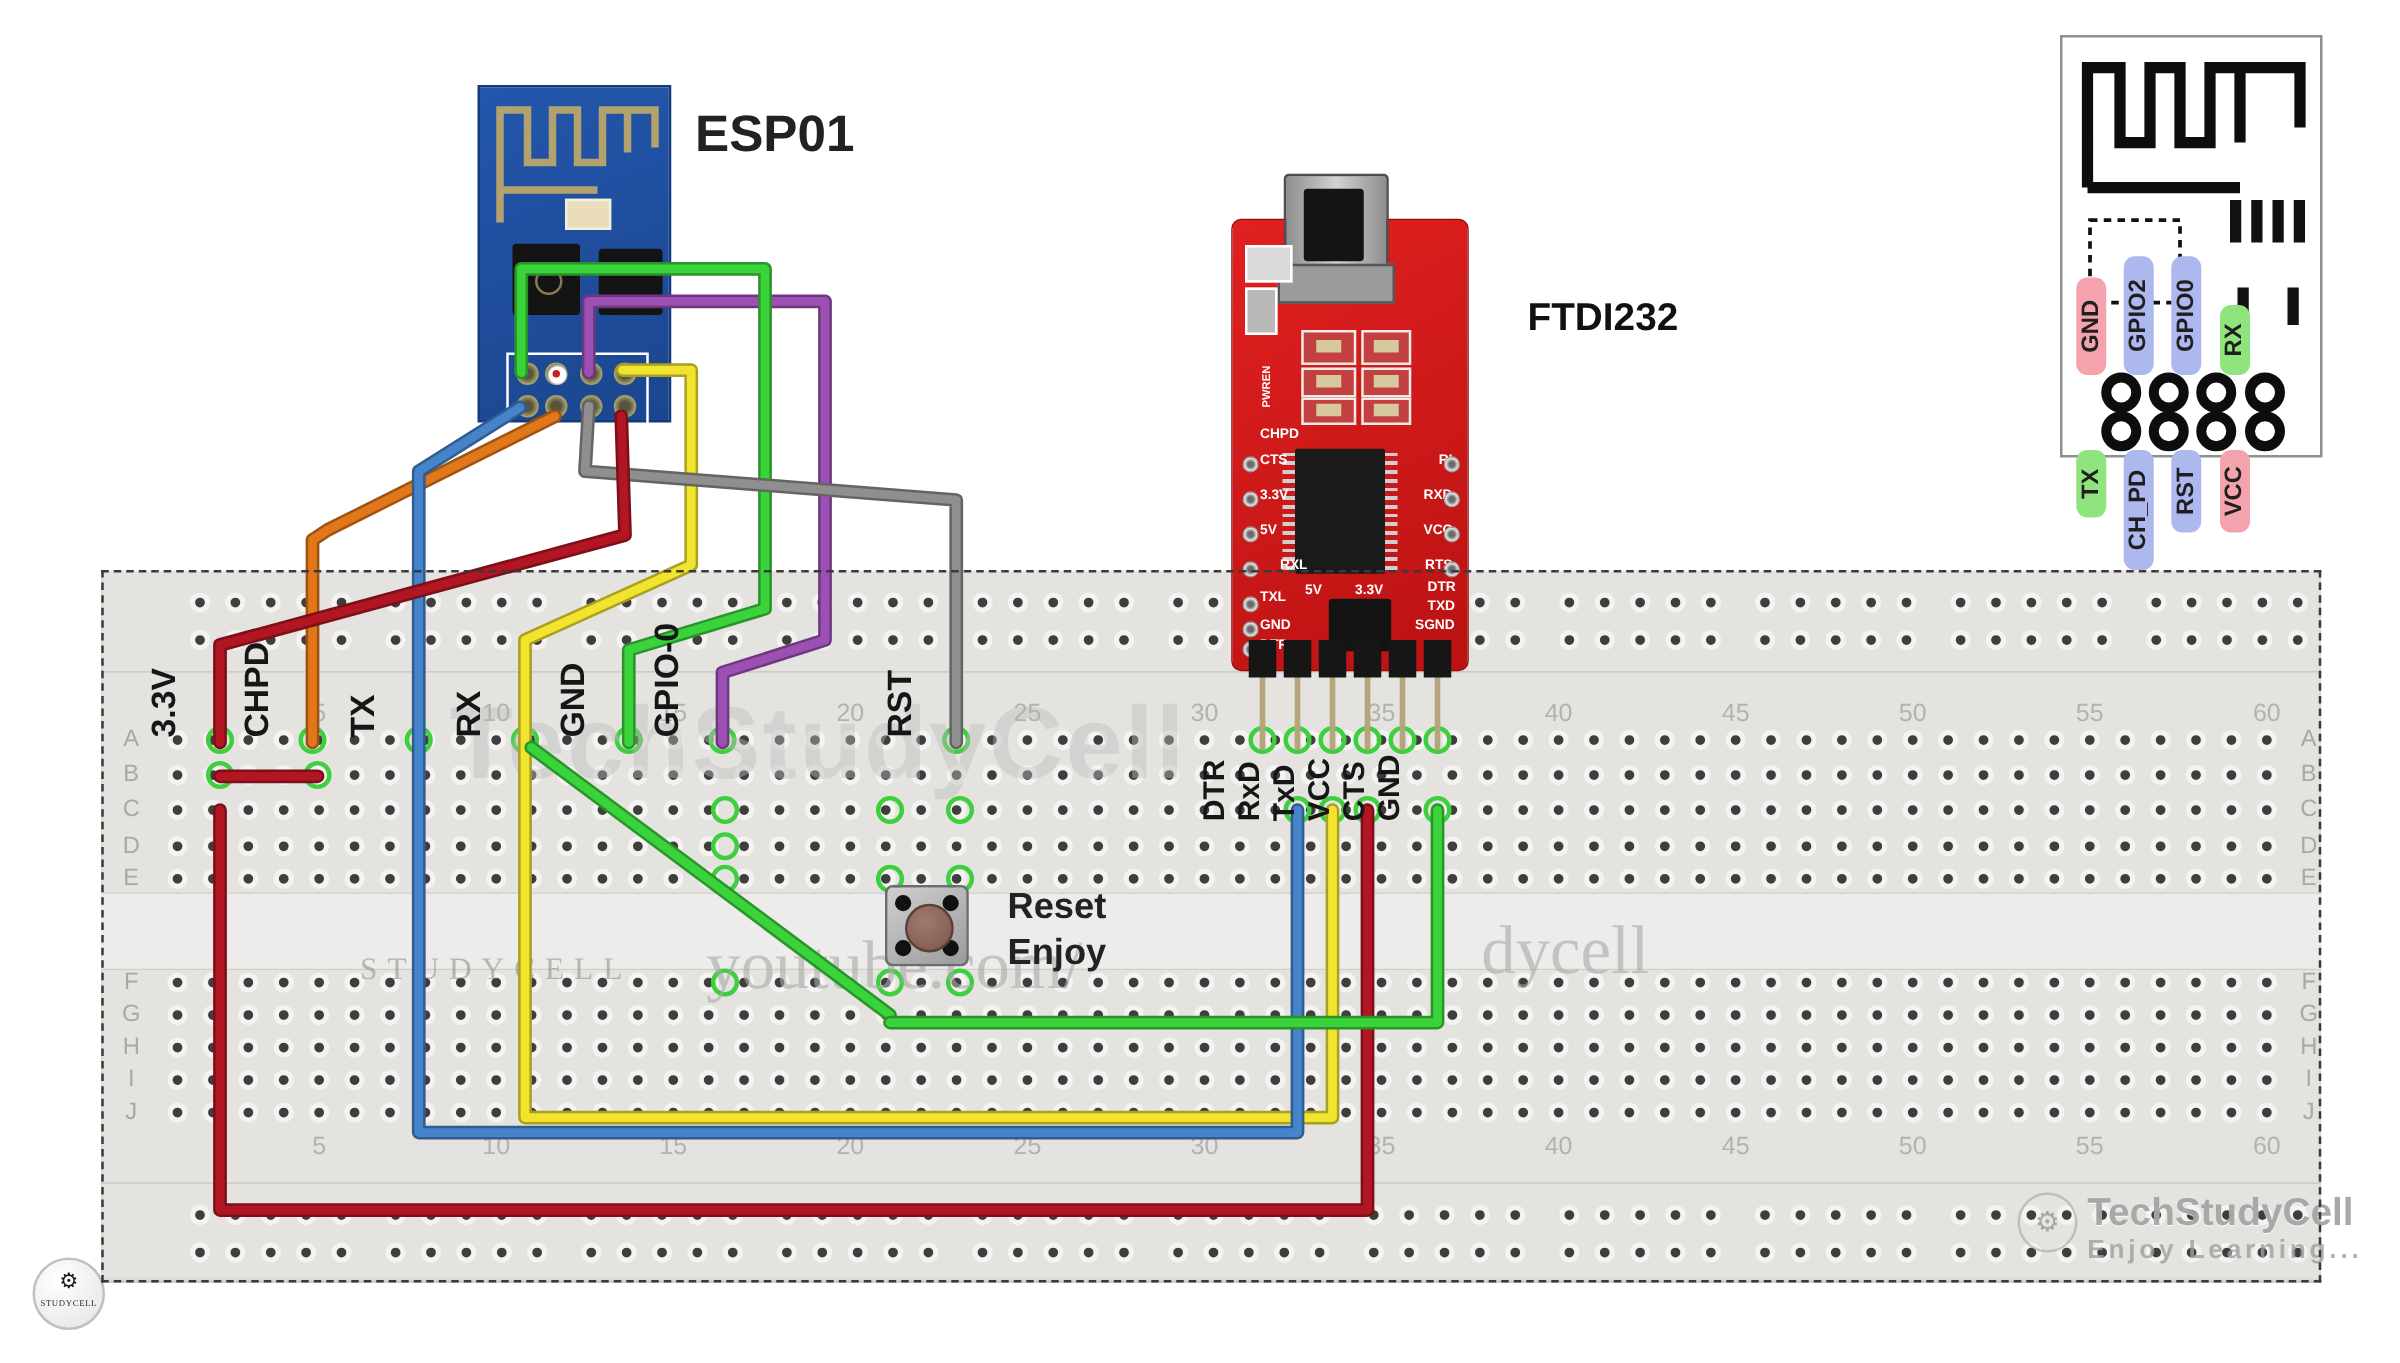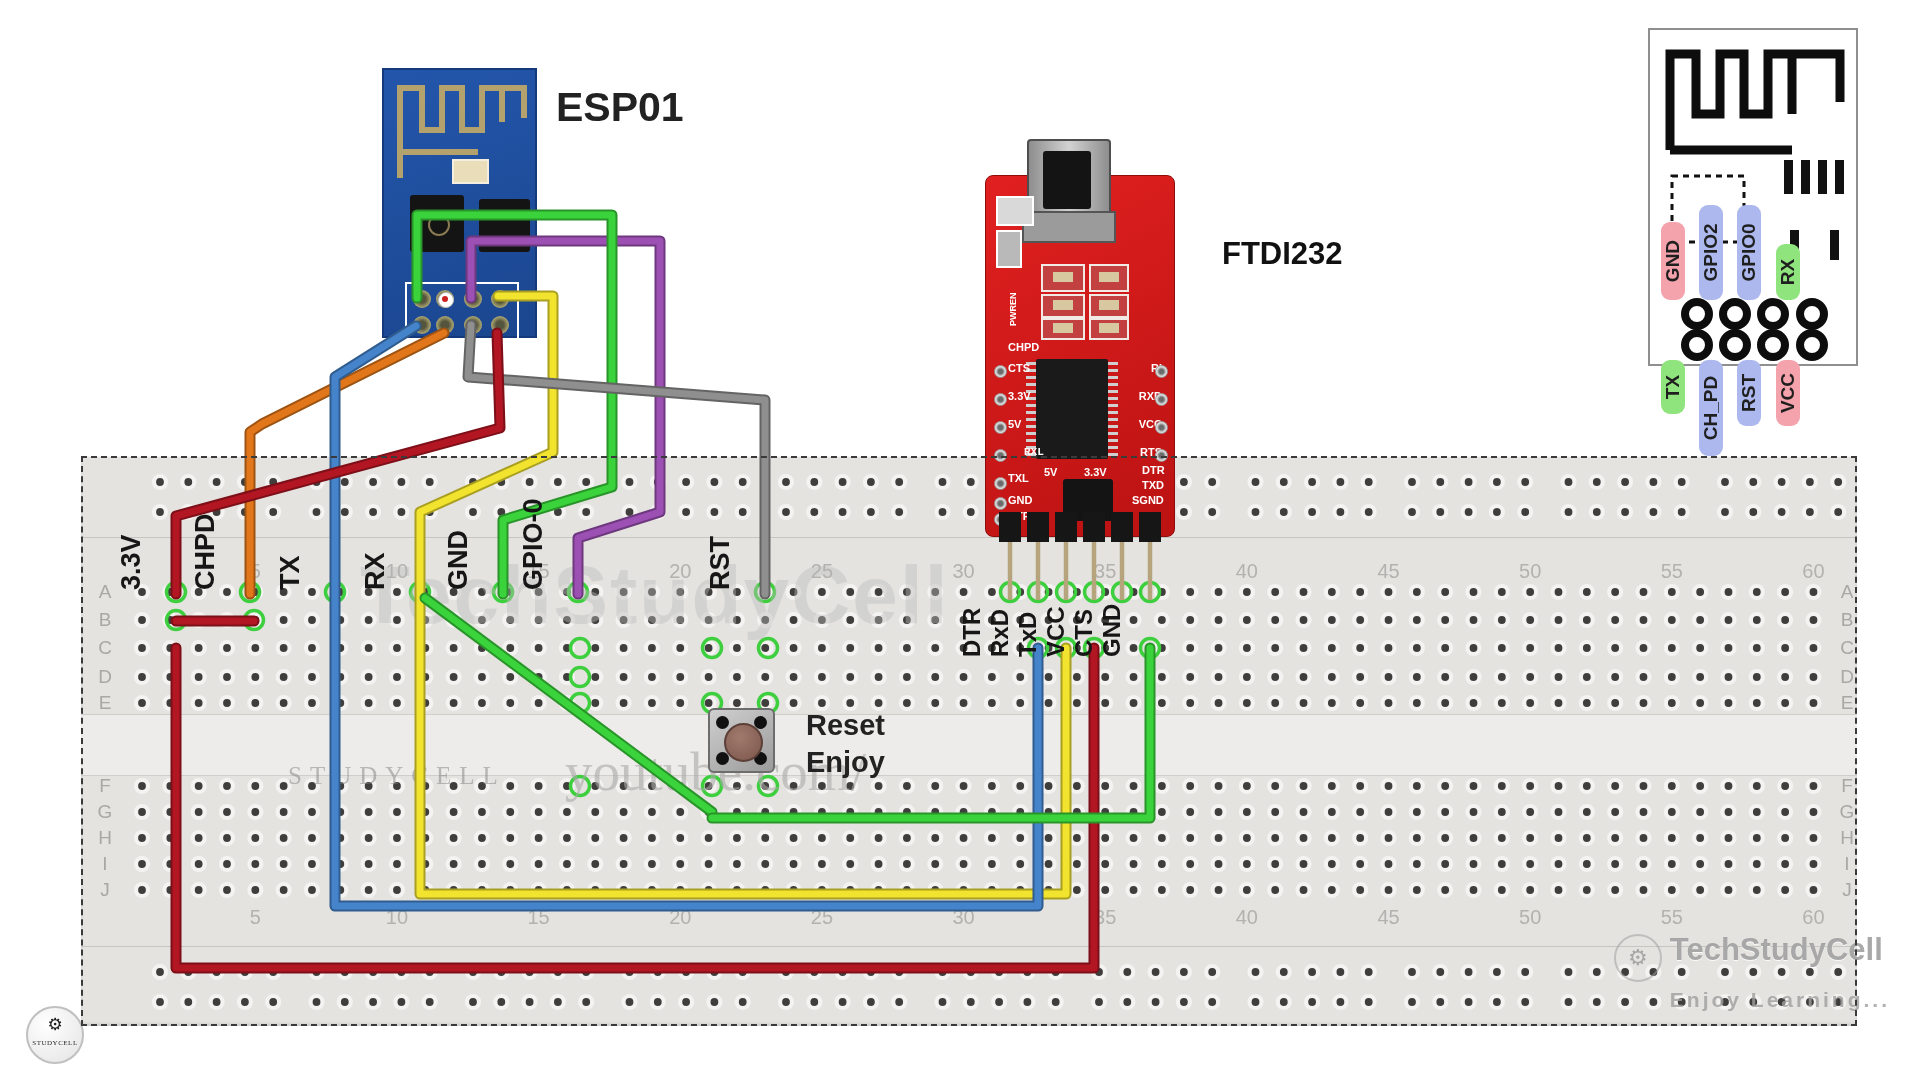--- a/index.html
+++ b/index.html
@@ -40,21 +40,21 @@
   #card{position:absolute;left:1648px;top:28px;width:210px;height:338px;background:#fff;
         border:2px solid #8f8f8f;box-sizing:border-box;z-index:5;overflow:visible;}
   
   .wm{position:absolute;pointer-events:none;}
   #wm-big{left:360px;top:548px;font-size:82px;font-weight:bold;color:rgba(187,187,185,0.42);letter-spacing:2px;z-index:3;}
   #wm-study{left:288px;top:762px;font-size:25px;font-family:"Liberation Serif",serif;letter-spacing:8px;color:rgba(128,128,128,0.5);z-index:3;}
   #wm-yt{left:565px;top:740px;font-size:55px;font-family:"Liberation Serif",serif;color:rgba(168,168,166,0.6);z-index:3;}
   #wm-dy{left:1185px;top:728px;font-size:55px;font-family:"Liberation Serif",serif;color:rgba(168,168,166,0.6);z-index:3;}
   #footer-wm{right:30px;bottom:78px;z-index:8;text-align:left;}
   #footer-wm .brand{font-size:31px;font-weight:bold;color:rgba(148,148,148,0.8);text-shadow:0 1px 0 rgba(255,255,255,.8);}
-  #footer-wm .tag{font-size:21px;font-weight:bold;letter-spacing:3px;color:rgba(158,158,158,0.8);margin-top:20px;}
+  #footer-wm .tag{font-size:21px;font-weight:bold;letter-spacing:3px;color:rgba(158,158,158,0.8);}
   #footer-logo{position:absolute;left:-56px;top:2px;width:44px;height:44px;border-radius:50%;
        border:2px solid rgba(160,160,160,.55);color:rgba(140,140,140,.7);font-size:22px;text-align:center;line-height:44px;}
   #badge{position:absolute;left:26px;top:1006px;width:58px;height:58px;border-radius:50%;
        background:radial-gradient(circle at 35% 30%,#ffffff,#e3e3e3);border:2px solid #c0c0c0;box-sizing:border-box;z-index:8;text-align:center;}
   #badge .gear{display:block;font-size:17px;color:#1c1c1c;line-height:20px;margin-top:7px;}
   #badge .cap{display:block;font-size:7px;font-family:"Liberation Serif",serif;color:#2a2a2a;letter-spacing:0.5px;margin-top:4px;}
   .shape{position:absolute;}
 </style>
 </head>
 <body>
@@ -915,20 +915,21 @@
       <circle cx="1038" cy="648" r="9.5" fill="none" stroke="#3ecf3e" stroke-width="3.5"></circle>
       <circle cx="1066" cy="648" r="9.5" fill="none" stroke="#3ecf3e" stroke-width="3.5"></circle>
       <circle cx="1094" cy="648" r="9.5" fill="none" stroke="#3ecf3e" stroke-width="3.5"></circle>
       <circle cx="1150" cy="648" r="9.5" fill="none" stroke="#3ecf3e" stroke-width="3.5"></circle>
     </svg>
   <div id="bb-border"></div>
 
   <div class="wm" id="wm-big">TechStudyCell</div>
   <div class="wm" id="wm-study">STUDYCELL</div>
   <div class="wm" id="wm-yt">youtube.com/</div>
+  <div class="wm" id="wm-dy">dycell</div>
 
   <div id="nums" style="position:absolute;z-index:3;">
       <div class="bb-num" style="left: 233.32px; top: 560px;">5</div>
       <div class="bb-num" style="left: 233.32px; top: 906px;">5</div>
       <div class="bb-num" style="left: 374.97px; top: 560px;">10</div>
       <div class="bb-num" style="left: 374.97px; top: 906px;">10</div>
       <div class="bb-num" style="left: 516.62px; top: 560px;">15</div>
       <div class="bb-num" style="left: 516.62px; top: 906px;">15</div>
       <div class="bb-num" style="left: 658.27px; top: 560px;">20</div>
       <div class="bb-num" style="left: 658.27px; top: 906px;">20</div>
@@ -1045,21 +1046,21 @@
     <div class="shape" style="left:50px;top:183px;width:72px;height:100px;background:#1a1a1a;border-radius:2px;"></div>
     <div class="shape" style="left:40px;top:186px;width:10px;height:94px;background:repeating-linear-gradient(180deg,#cfcfcf 0 3px,rgba(0,0,0,0) 3px 7px);"></div>
     <div class="shape" style="left:122px;top:186px;width:10px;height:94px;background:repeating-linear-gradient(180deg,#cfcfcf 0 3px,rgba(0,0,0,0) 3px 7px);"></div>
     <div class="shape" style="left:77px;top:303px;width:50px;height:42px;background:#141414;border-radius:3px;"></div>
     <div id="ftdi-texts">
         <span class="fl" style="left: 22px; top: 150px; transform-origin: 0px 0px; transform: rotate(-90deg); font-size: 9px;">PWREN</span>
         <span class="fl" style="left: 22px; top: 165px;">CHPD</span>
         <span class="fl" style="left: 22px; top: 186px;">CTS</span>
         <span class="fl" style="left: 22px; top: 214px;">3.3V</span>
         <span class="fl" style="left: 22px; top: 242px;">5V</span>
-        <span class="fl" style="left: 38px; top: 270px; font-family: Liberation Mono, monospace;">RXL</span>
+        <span class="fl" style="left: 38px; top: 270px;">RXL</span>
         <span class="fl" style="left: 22px; top: 296px;">TXL</span>
         <span class="fl" style="left: 22px; top: 318px;">GND</span>
         <span class="fl" style="left: 22px; top: 334px;">DTR</span>
         <span class="fl" style="left: 146px; top: 186px; width: 30px; text-align: right;">RI</span>
         <span class="fl" style="left: 146px; top: 214px; width: 30px; text-align: right;">RXD</span>
         <span class="fl" style="left: 146px; top: 242px; width: 30px; text-align: right;">VCC</span>
         <span class="fl" style="left: 146px; top: 270px; width: 30px; text-align: right;">RTS</span>
         <span class="fl" style="left: 156px; top: 288px;">DTR</span>
         <span class="fl" style="left: 156px; top: 303px;">TXD</span>
         <span class="fl" style="left: 146px; top: 318px;">SGND</span>

